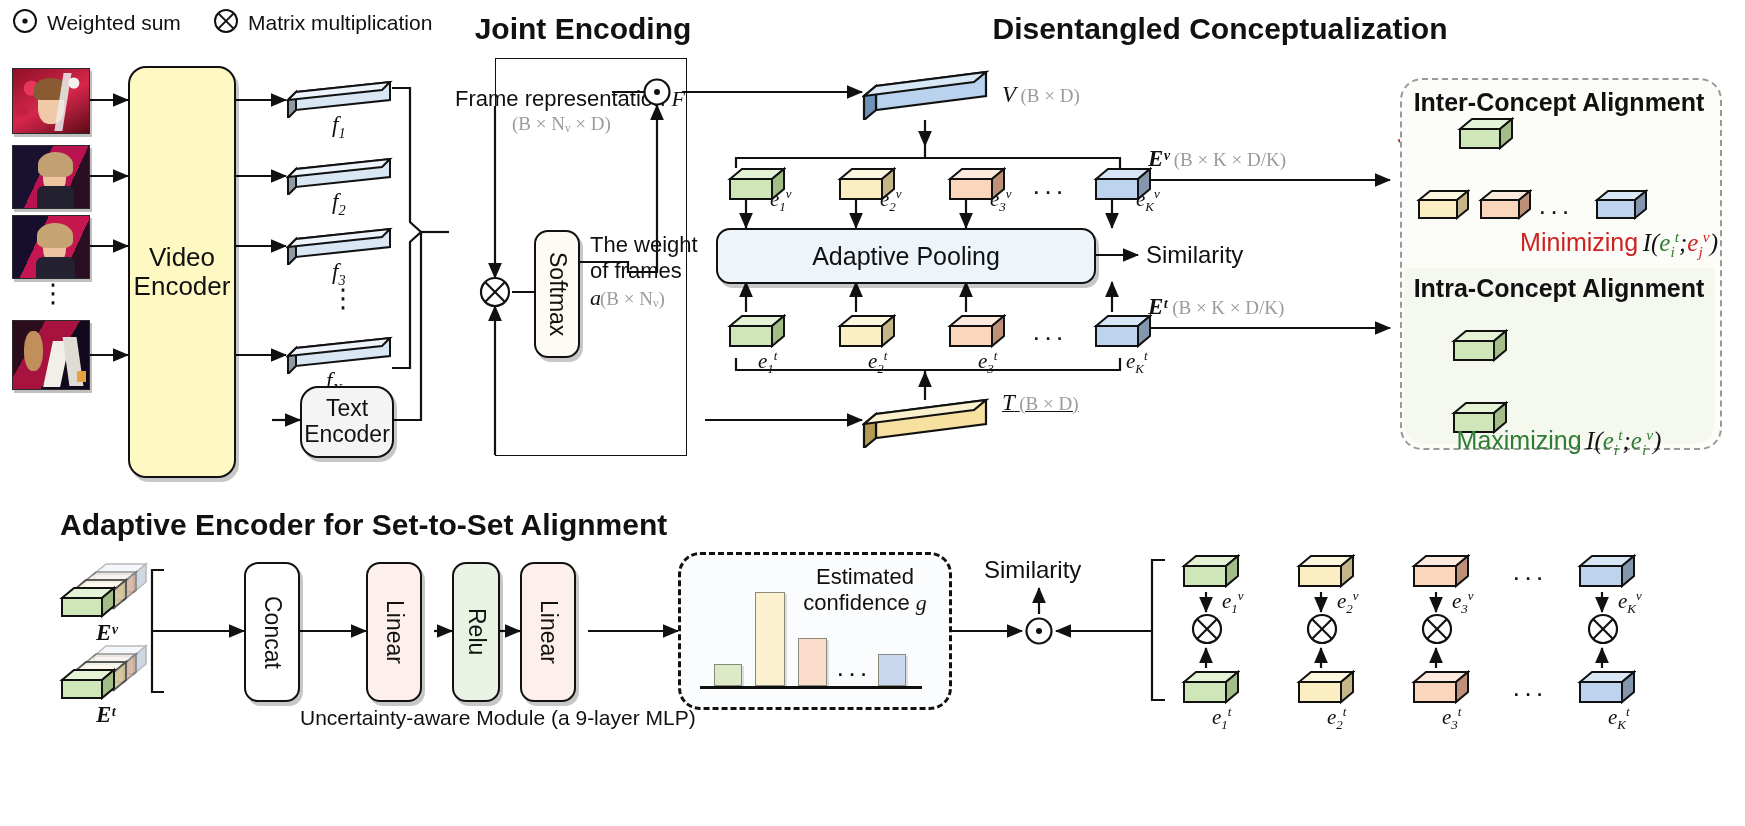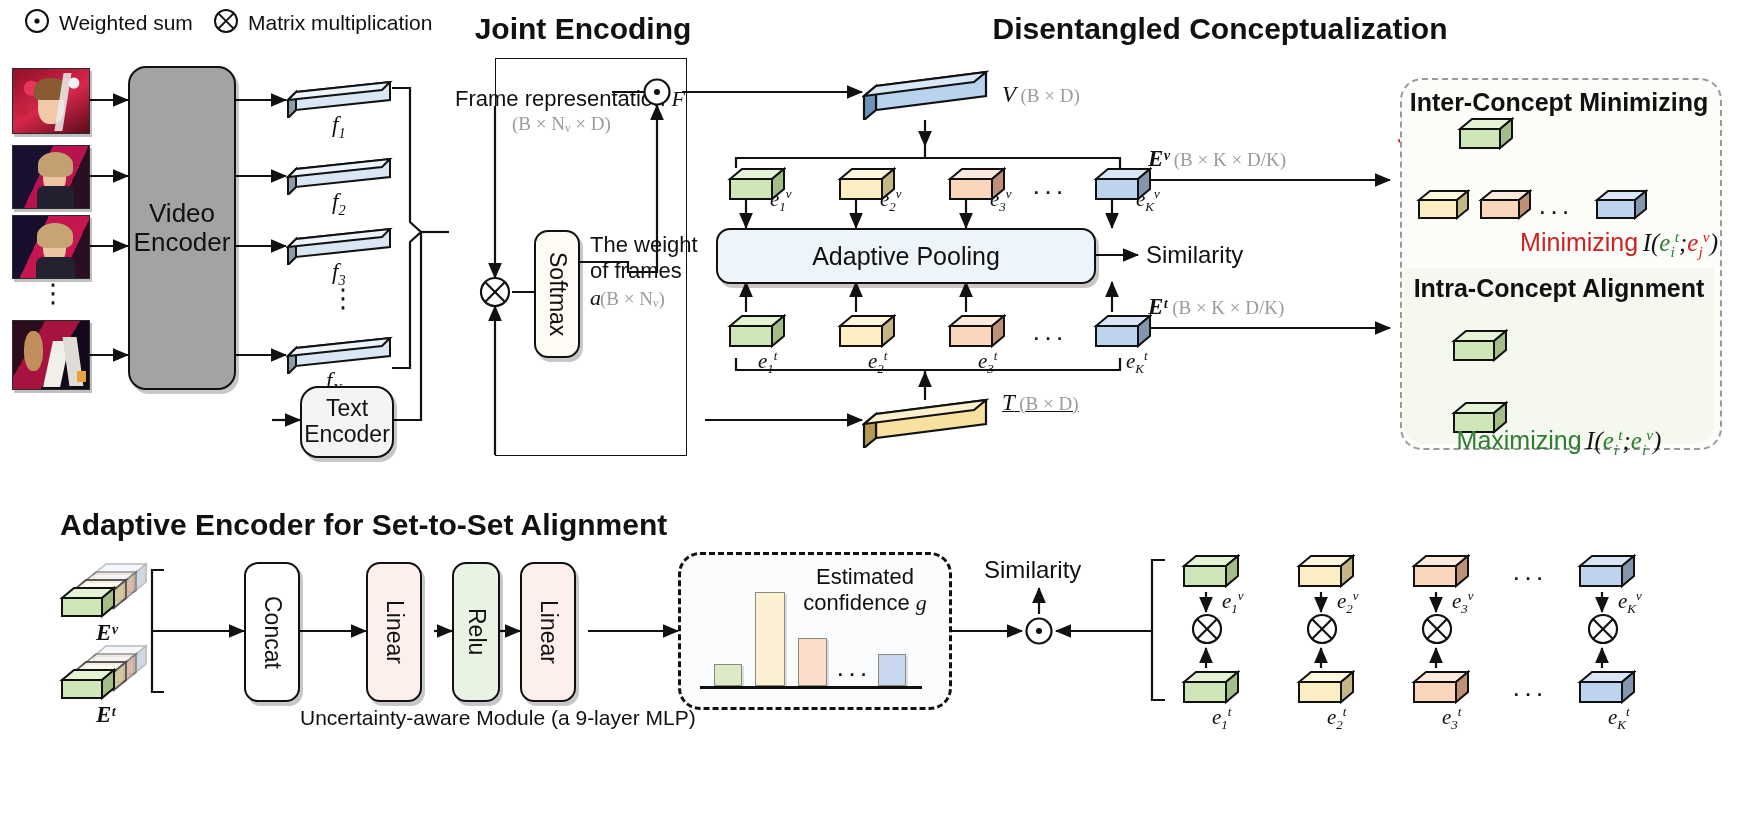--- a/index.html
+++ b/index.html
@@ -164,21 +164,21 @@
       <line x1="1206" y1="668" x2="1206" y2="648" marker-end="url(#ah)"></line>
       <line x1="1321" y1="592" x2="1321" y2="612" marker-end="url(#ah)"></line>
       <line x1="1321" y1="668" x2="1321" y2="648" marker-end="url(#ah)"></line>
       <line x1="1436" y1="592" x2="1436" y2="612" marker-end="url(#ah)"></line>
       <line x1="1436" y1="668" x2="1436" y2="648" marker-end="url(#ah)"></line>
       <line x1="1602" y1="592" x2="1602" y2="612" marker-end="url(#ah)"></line>
       <line x1="1602" y1="668" x2="1602" y2="648" marker-end="url(#ah)"></line>
     </g>
   </svg>
 
-  <div class="abs legend-item" style="left:24px;top:8px;">
+  <div class="abs legend-item" style="left:12px;top:8px;">
     <span>
       <svg width="26" height="26" viewBox="0 0 26 26">
           <circle cx="13" cy="13" r="11" fill="#fff" stroke="#111" stroke-width="2"></circle>
           <circle cx="13" cy="13" r="2.6" fill="#111"></circle>
         </svg>
     </span>
     <span class="legend-label">Weighted sum</span>
   </div>
   <div class="abs legend-item" style="left:213px;top:8px;">
     <span>
@@ -223,21 +223,21 @@
   </div>
   <div class="vdots abs" style="left:40px;top:288px;width:24px;">⋮</div>
   <div class="thumb" style="left:12px;top:320px;width:78px;height:70px;background:
       linear-gradient(120deg,#2b0d1e 0 28%,#a8123f 28% 58%,#120a1c 58%);">
       <div style="position:absolute;left:14%;top:14%;width:26%;height:60%;border-radius:44%;background:#c18f5c;"></div>
       <div style="position:absolute;left:46%;top:30%;width:22%;height:68%;background:#f0efe8;transform:skewX(-12deg);"></div>
       <div style="position:absolute;left:70%;top:24%;width:18%;height:72%;background:#dedcd4;transform:skewX(8deg);"></div>
       <div style="position:absolute;left:84%;top:74%;width:12%;height:16%;background:#e8a13c;"></div>
   </div>
 
-  <div class="rbox ctr abs" style="left:128px;top:66px;width:108px;height:324px;background:#a3a3a3;">
+  <div class="rbox ctr abs" style="left:128px;top:66px;width:108px;height:412px;background:#fef9c3;">
     <div class="lbl">
       <span>Video</span><br><span>Encoder</span>
     </div>
   </div>
 
   <div class="vec3d" style="left:286px;top:78px;">
     <svg width="112" height="40" viewBox="0 0 112 40">
       <polygon points="10,14 104,4 104,22 10,32" fill="#d9e6f4" stroke="#111" stroke-width="2"></polygon>
       <polygon points="2,22 10,14 10,32 2,40" fill="#8e9aa6" stroke="#111" stroke-width="2"></polygon>
       <polygon points="2,22 96,12 104,4 10,14" fill="#eef4fb" stroke="#111" stroke-width="2"></polygon>
@@ -421,21 +421,21 @@
     <span class="dim">(B × K × D/K)</span>
   </div>
   <div class="abs" style="left:1148px;top:294px;">
     <span class="math" style="font-weight:700;">Eᵗ</span>
     <span class="dim">(B × K × D/K)</span>
   </div>
 
   <div class="abs" style="left:1400px;top:78px;width:318px;height:368px;border:2px dashed #999;border-radius:22px;background:#fcfcf8;"></div>
   <div class="abs" style="left:1404px;top:268px;width:310px;height:176px;background:#f4f8ef;border-radius:0 0 20px 20px;"></div>
 
-  <div class="abs" style="left:1400px;top:88px;width:318px;text-align:center;font-size:25px;font-weight:700;">Inter-Concept Minimizing</div>
+  <div class="abs" style="left:1400px;top:88px;width:318px;text-align:center;font-size:25px;font-weight:700;">Inter-Concept Alignment</div>
 
   <div class="cube" style="left:1452px;top:116px;">
     <svg width="62" height="38" viewBox="0 0 62 38">
         <polygon points="8,13 48,13 48,32 8,32" fill="#cfe6b8" stroke="#111" stroke-width="2"></polygon>
         <polygon points="8,13 20,3 60,3 48,13" fill="#e4f2d6" stroke="#111" stroke-width="2"></polygon>
         <polygon points="48,13 60,3 60,22 48,32" fill="#a2bd88" stroke="#111" stroke-width="2"></polygon>
       </svg>
   </div>
   <div class="cube" style="left:1412px;top:188px;">
     <svg width="58" height="36" viewBox="0 0 58 36">

